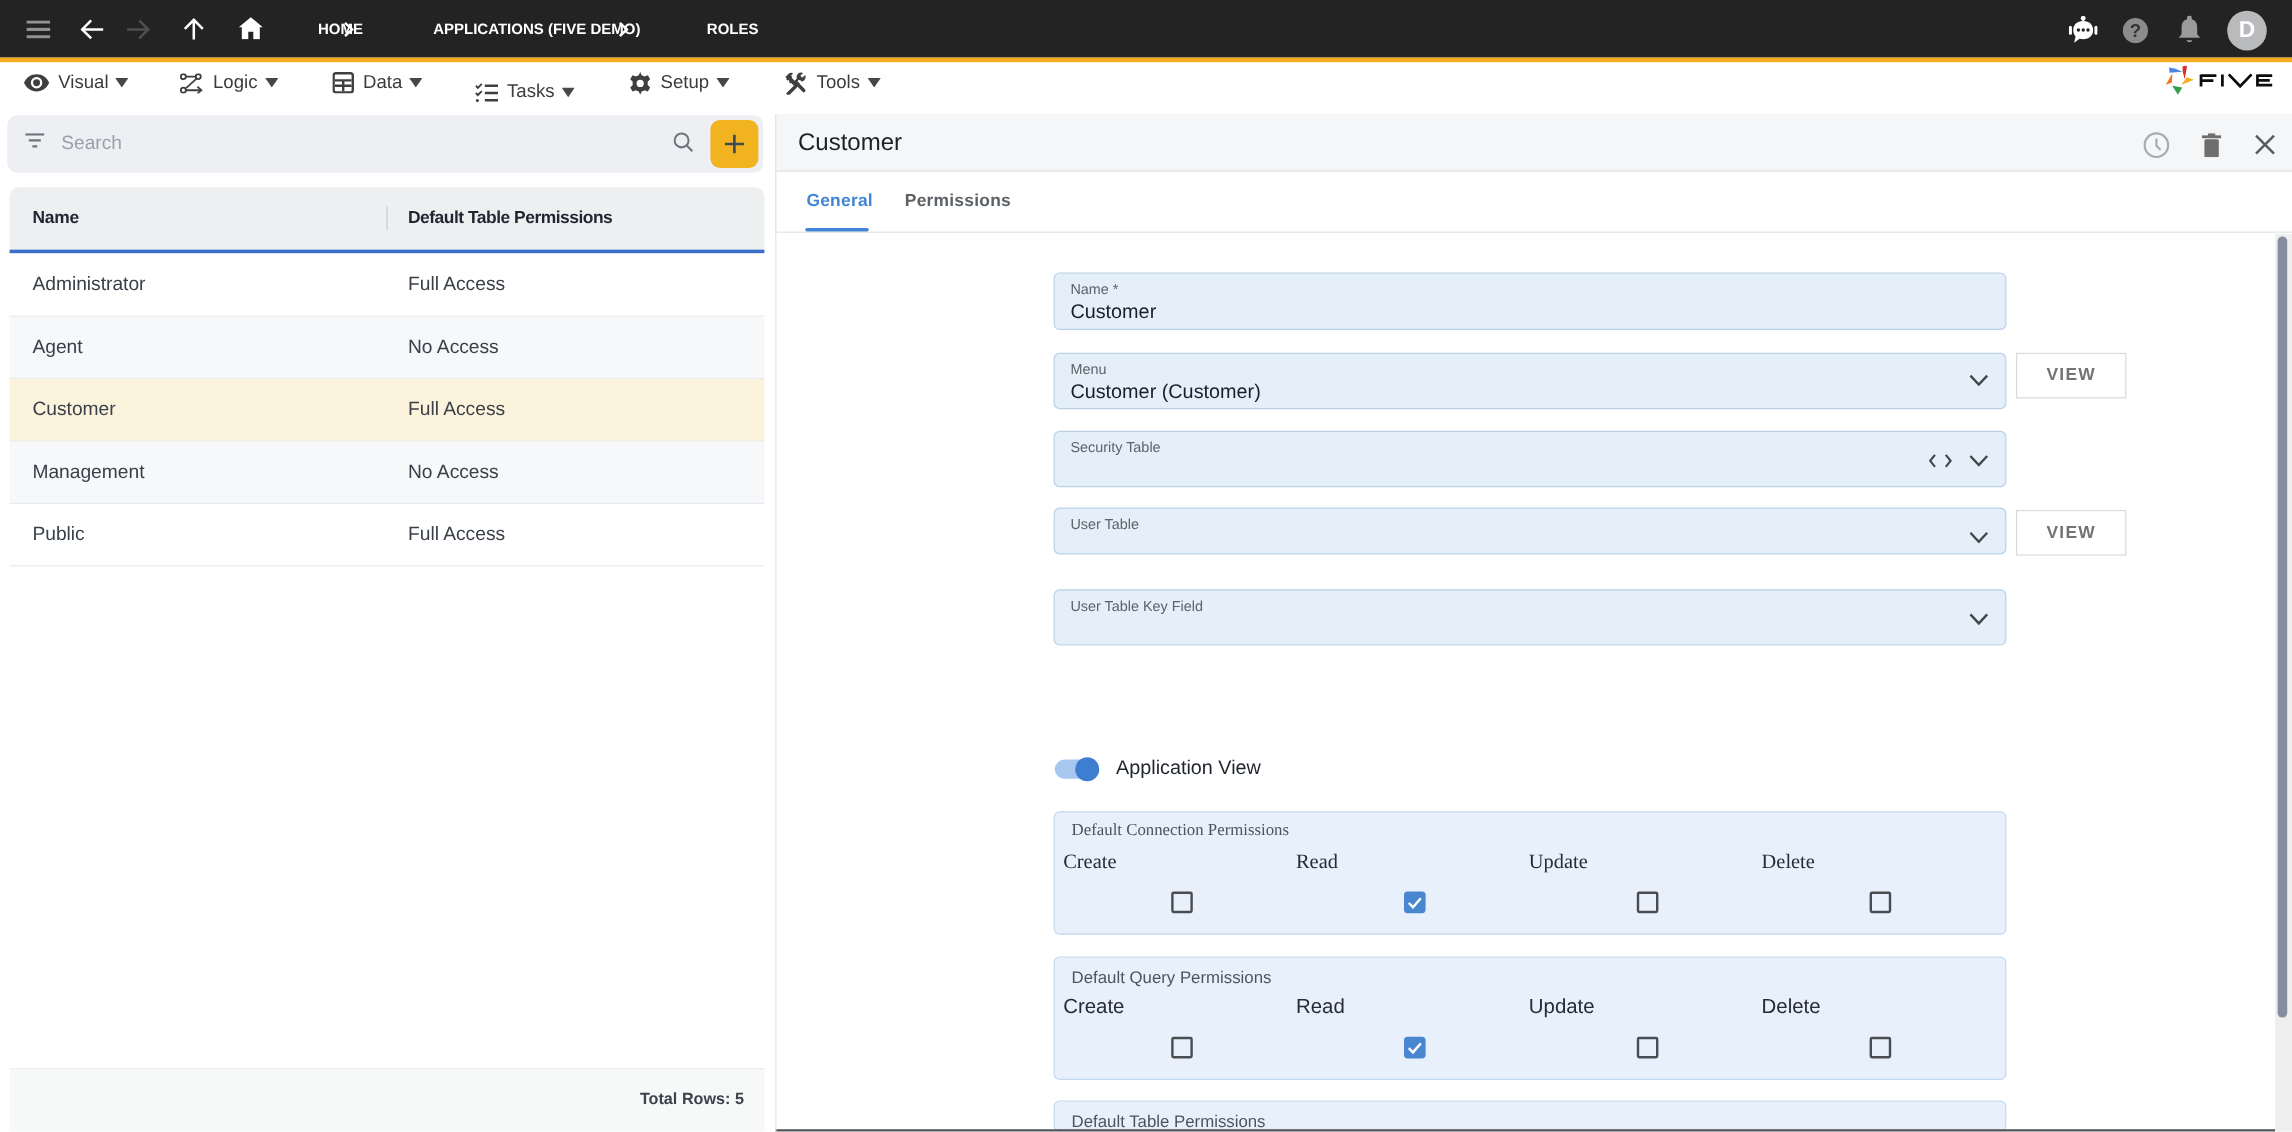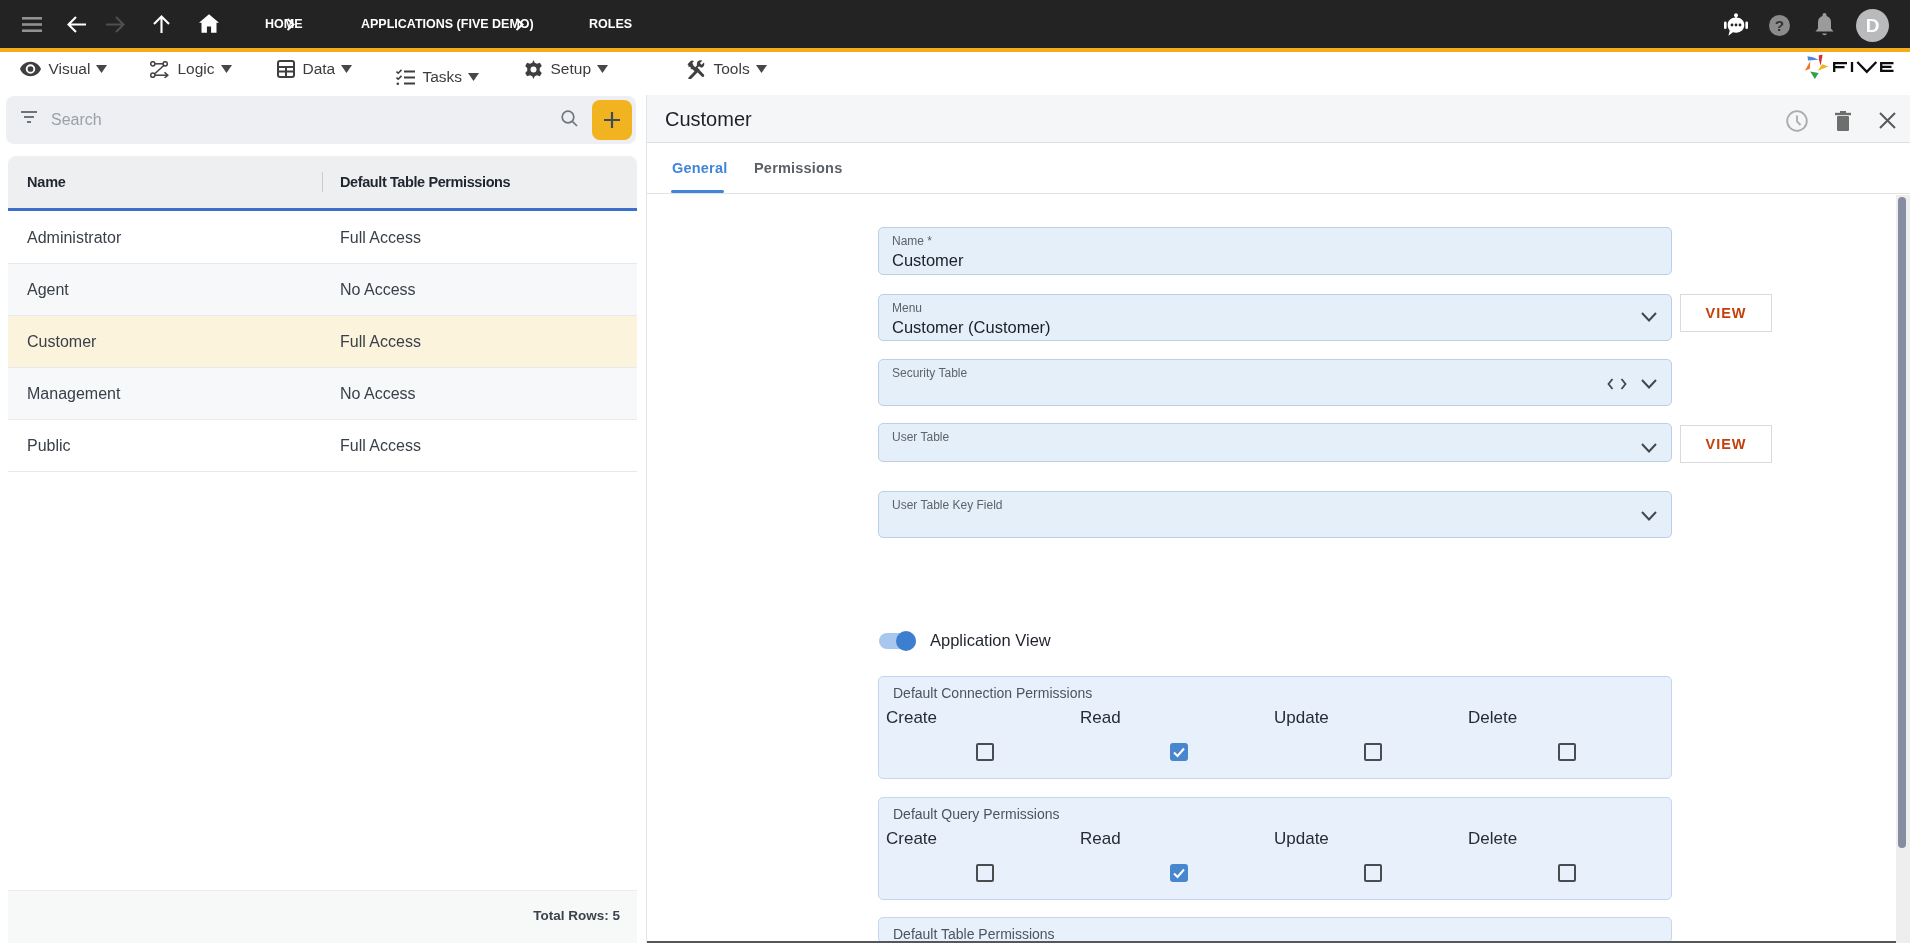--- a/index.html
+++ b/index.html
@@ -46,21 +46,21 @@
 #tab2 { left:107px; width:84px; text-align:center; color:#5c6166; }
 #tabline { position:absolute; left:24px; top:46px; width:53px; height:3px; background:#4285d8; border-radius:2px; }
 
 #rpcontent { position:absolute; left:646px; top:195px; width:1250px; height:748px; background:#fff; overflow:hidden; }
 .field { position:absolute; left:232px; width:794px; background:#e4effa; border:1px solid #b9d0e7; border-radius:5px; }
 .flabel { position:absolute; left:13px; top:6px; font-size:12px; color:#5d6369; }
 .fvalue { position:absolute; left:13px; top:23px; font-size:16.5px; color:#1b1f27; }
 .chev { position:absolute; right:14px; }
 .codeic { position:absolute; right:44px; }
 .viewbtn { position:absolute; left:1034px; width:92px; height:38px; background:#fff; border:1px solid #d9dadb;
-  text-align:center; font-size:14.5px; font-weight:700; letter-spacing:1px; color:#c2410c; }
+  text-align:center; font-size:14.5px; font-weight:700; letter-spacing:1px; color:#737373; }
 .permbox { position:absolute; left:232px; width:794px; background:#e7f0fb; border:1px solid #c3d8ee; border-radius:5px; }
 .permbox .plabel { position:absolute; left:14px; top:8px; font-size:14px; color:#4b5560; }
 .permhead { position:absolute; width:194px; font-size:17px; color:#272c34; }
 .pcb { position:absolute; width:18px; height:18px; }
 .pcb.un { border:2px solid #494c50; border-radius:2px; background:transparent; }
 .pcb.ck { background:#4887cf; border-radius:3px; }
 
 
 #sbtrack { position:absolute; left:1896px; top:195px; width:14px; height:748px; background:#eeeeef; }
 #sbthumb { position:absolute; left:1898px; top:197px; width:8px; height:651px; background:#868da0; border-radius:4px; }
@@ -168,21 +168,21 @@
 <div class="tbitem" style="left:524px;top:52px;">
   <svg class="ic" width="19" height="19" viewBox="0 0 19 19">
     <path d="M9.5 0 l1.2 2.7 a7 7 0 0 1 2.3 1 l2.9 -0.9 l1.9 3.3 l-2.1 2.1 a7 7 0 0 1 0 2.6 l2.1 2.1 l-1.9 3.3 l-2.9 -0.9 a7 7 0 0 1 -2.3 1 L9.5 19 l-1.2 -2.7 a7 7 0 0 1 -2.3 -1 l-2.9 0.9 l-1.9 -3.3 l2.1 -2.1 a7 7 0 0 1 0 -2.6 L1.2 6.1 L3.1 2.8 l2.9 0.9 a7 7 0 0 1 2.3 -1 Z" fill="#3f3f3f"></path>
     <circle cx="9.5" cy="9.5" r="3" fill="#fff"></circle>
   </svg>
   <span>Setup</span>
   <svg class="caret" width="11" height="8" viewBox="0 0 11 8">
       <path d="M0 0 H11 L5.5 8 Z" fill="#474747"></path>
     </svg>
 </div>
-<div class="tbitem" style="left:686px;top:52px;text-align:right;">
+<div class="tbitem" style="left:653px;top:52px;text-align:right;">
   <svg class="ic" width="20" height="19" viewBox="0 0 24 22">
     <path d="M13.78 14.17 L16.24 11.71 L21.4 16.87 a1.74 1.74 0 0 1 -2.46 2.46 Z" fill="#3f3f3f"></path>
     <path d="M17.5 9 C19.99 9 22 6.99 22 4.5 C22 3.78 21.82 3.11 21.52 2.5 L18.75 5.27 L16.73 3.25 L19.5 0.48 C18.89 0.18 18.22 0 17.5 0 C15.01 0 13 2.01 13 4.5 C13 5.03 13.1 5.53 13.27 6 L11 8.27 L8.12 5.39 L8.83 4.68 L7.41 3.26 L9.53 1.14 C8.36 -0.03 6.46 -0.03 5.29 1.14 L1.75 4.68 L3.16 6.09 L2.45 6.8 L3.87 8.22 L4.58 7.51 L6 8.93 L5.29 9.64 L6.71 11.06 L7.42 10.35 L10.3 13.23 L3.34 20.19 a1.74 1.74 0 0 0 2.46 2.46 L16.73 11.72 L13.85 8.84 L15.27 7.42 C15.94 7.78 16.7 8 17.5 8 Z" fill="#3f3f3f" fill-rule="evenodd"></path>
   </svg>
   <span>Tools</span>
   <svg class="caret" width="11" height="8" viewBox="0 0 11 8">
       <path d="M0 0 H11 L5.5 8 Z" fill="#474747"></path>
     </svg>
 </div>
 
@@ -308,21 +308,21 @@
     <svg class="chev" style="top:19px" width="16" height="10" viewBox="0 0 16 10">
         <path d="M1 1 L8 8.5 L15 1" stroke="#43474c" stroke-width="2" fill="none"></path>
       </svg>
   </div>
 
 
   <div class="abs" style="left:233px;top:438px;width:37px;height:16px;border-radius:8px;background:#a8c7ee;"></div>
   <div class="abs" style="left:250px;top:436px;width:20px;height:20px;border-radius:50%;background:#3e7ed1;"></div>
   <div class="abs" style="left:284px;top:436px;font-size:16.5px;color:#1f242c;">Application View</div>
 
-  <div class="permbox" style="top:481px;height:103px;">
+  <div class="permbox" style="top:481px;height:103px;font-family:Liberation Serif, serif;">
     <div class="plabel">Default Connection Permissions</div>
     <div class="permhead" style="left:7px;top:31px;">Create</div>
     <div class="permhead" style="left:201px;top:31px;">Read</div>
     <div class="permhead" style="left:395px;top:31px;">Update</div>
     <div class="permhead" style="left:589px;top:31px;">Delete</div>
     <div class="pcb un" style="left:97px;top:66px;"></div>
     <div class="pcb ck" style="left:291px;top:66px;">
       <svg width="18" height="18" viewBox="0 0 18 18">
           <path d="M4 9.5 L7.5 13 L14 5.5" stroke="#fff" stroke-width="2" fill="none"></path>
         </svg>

